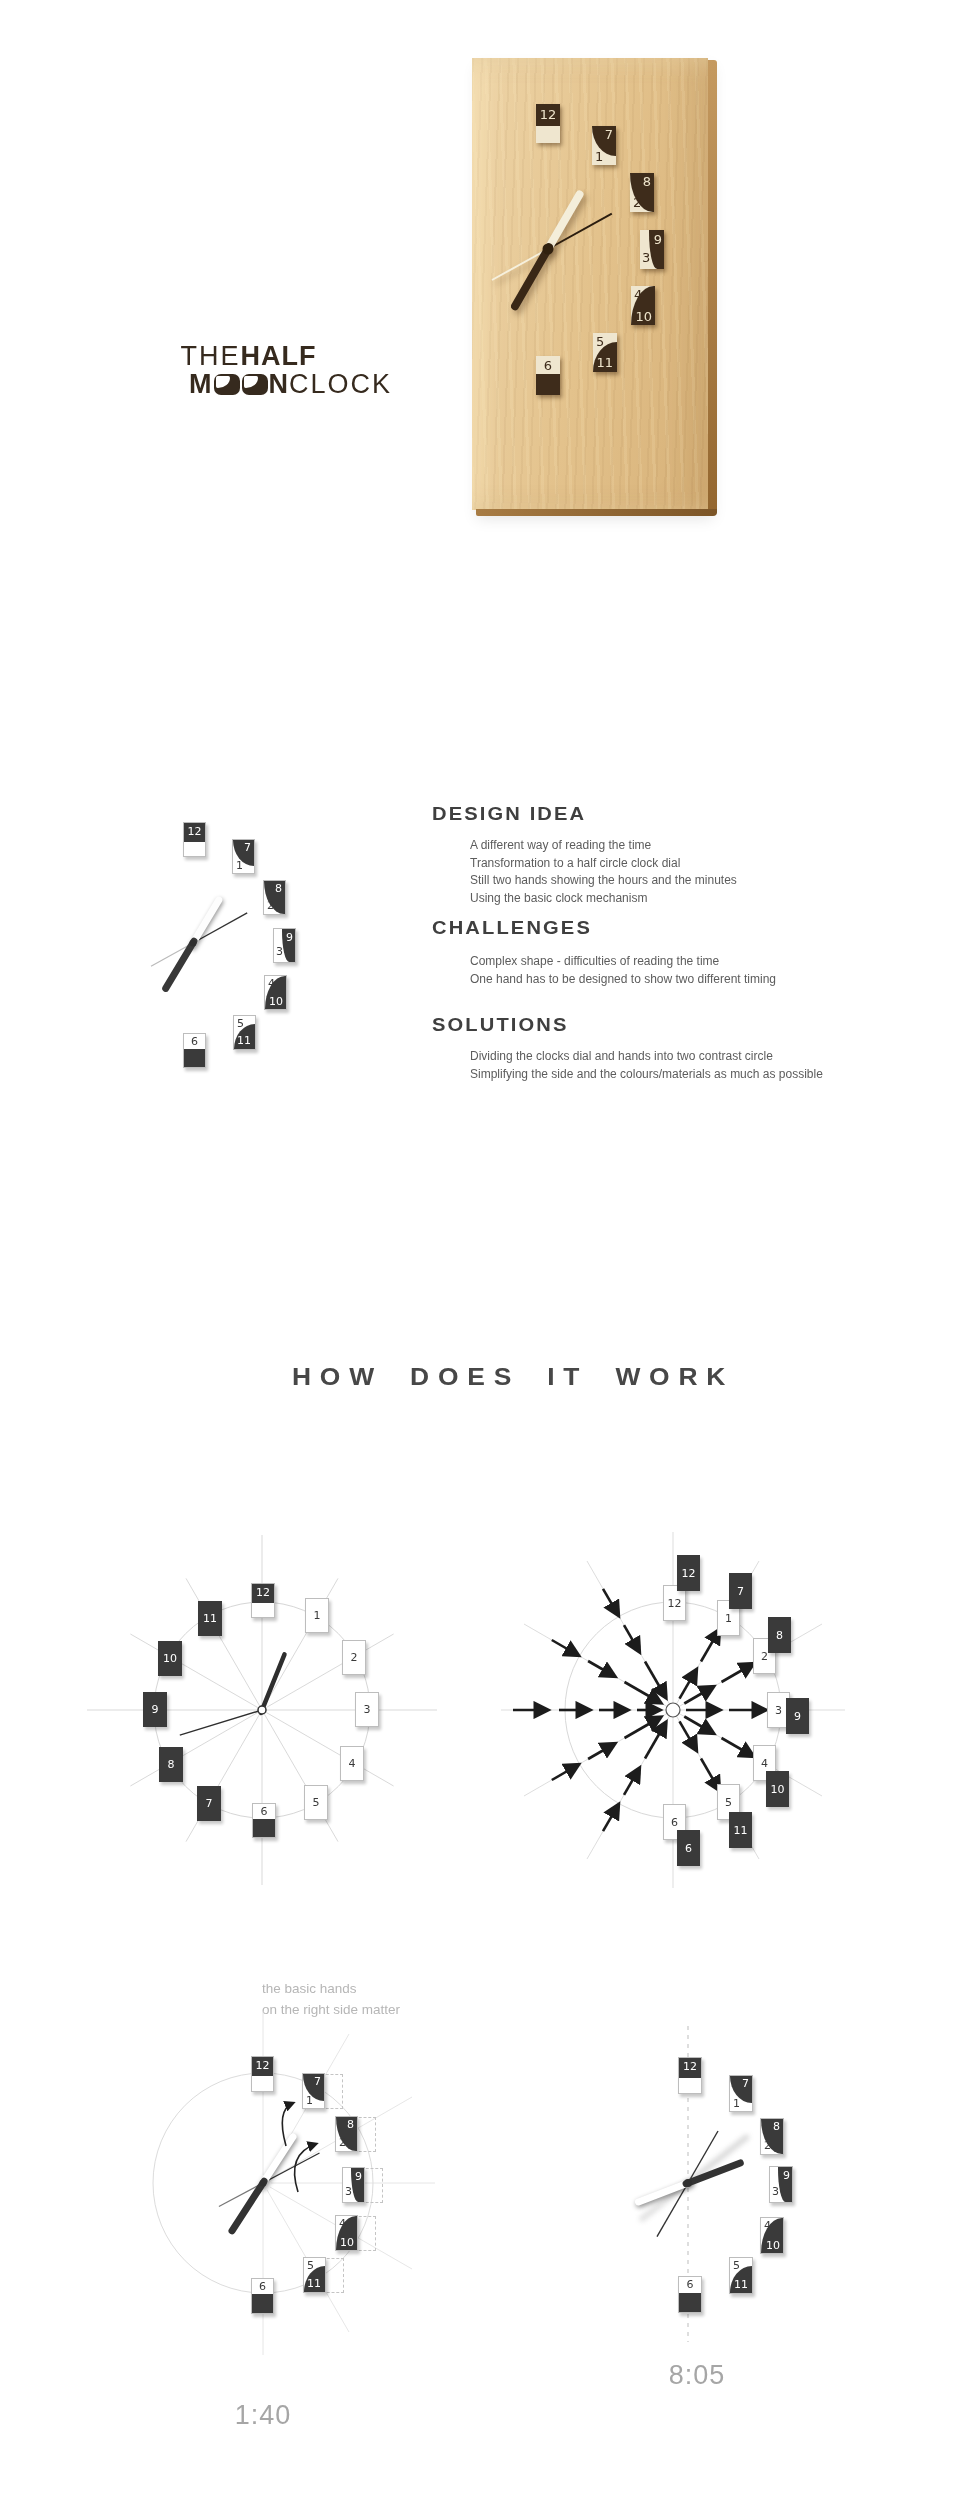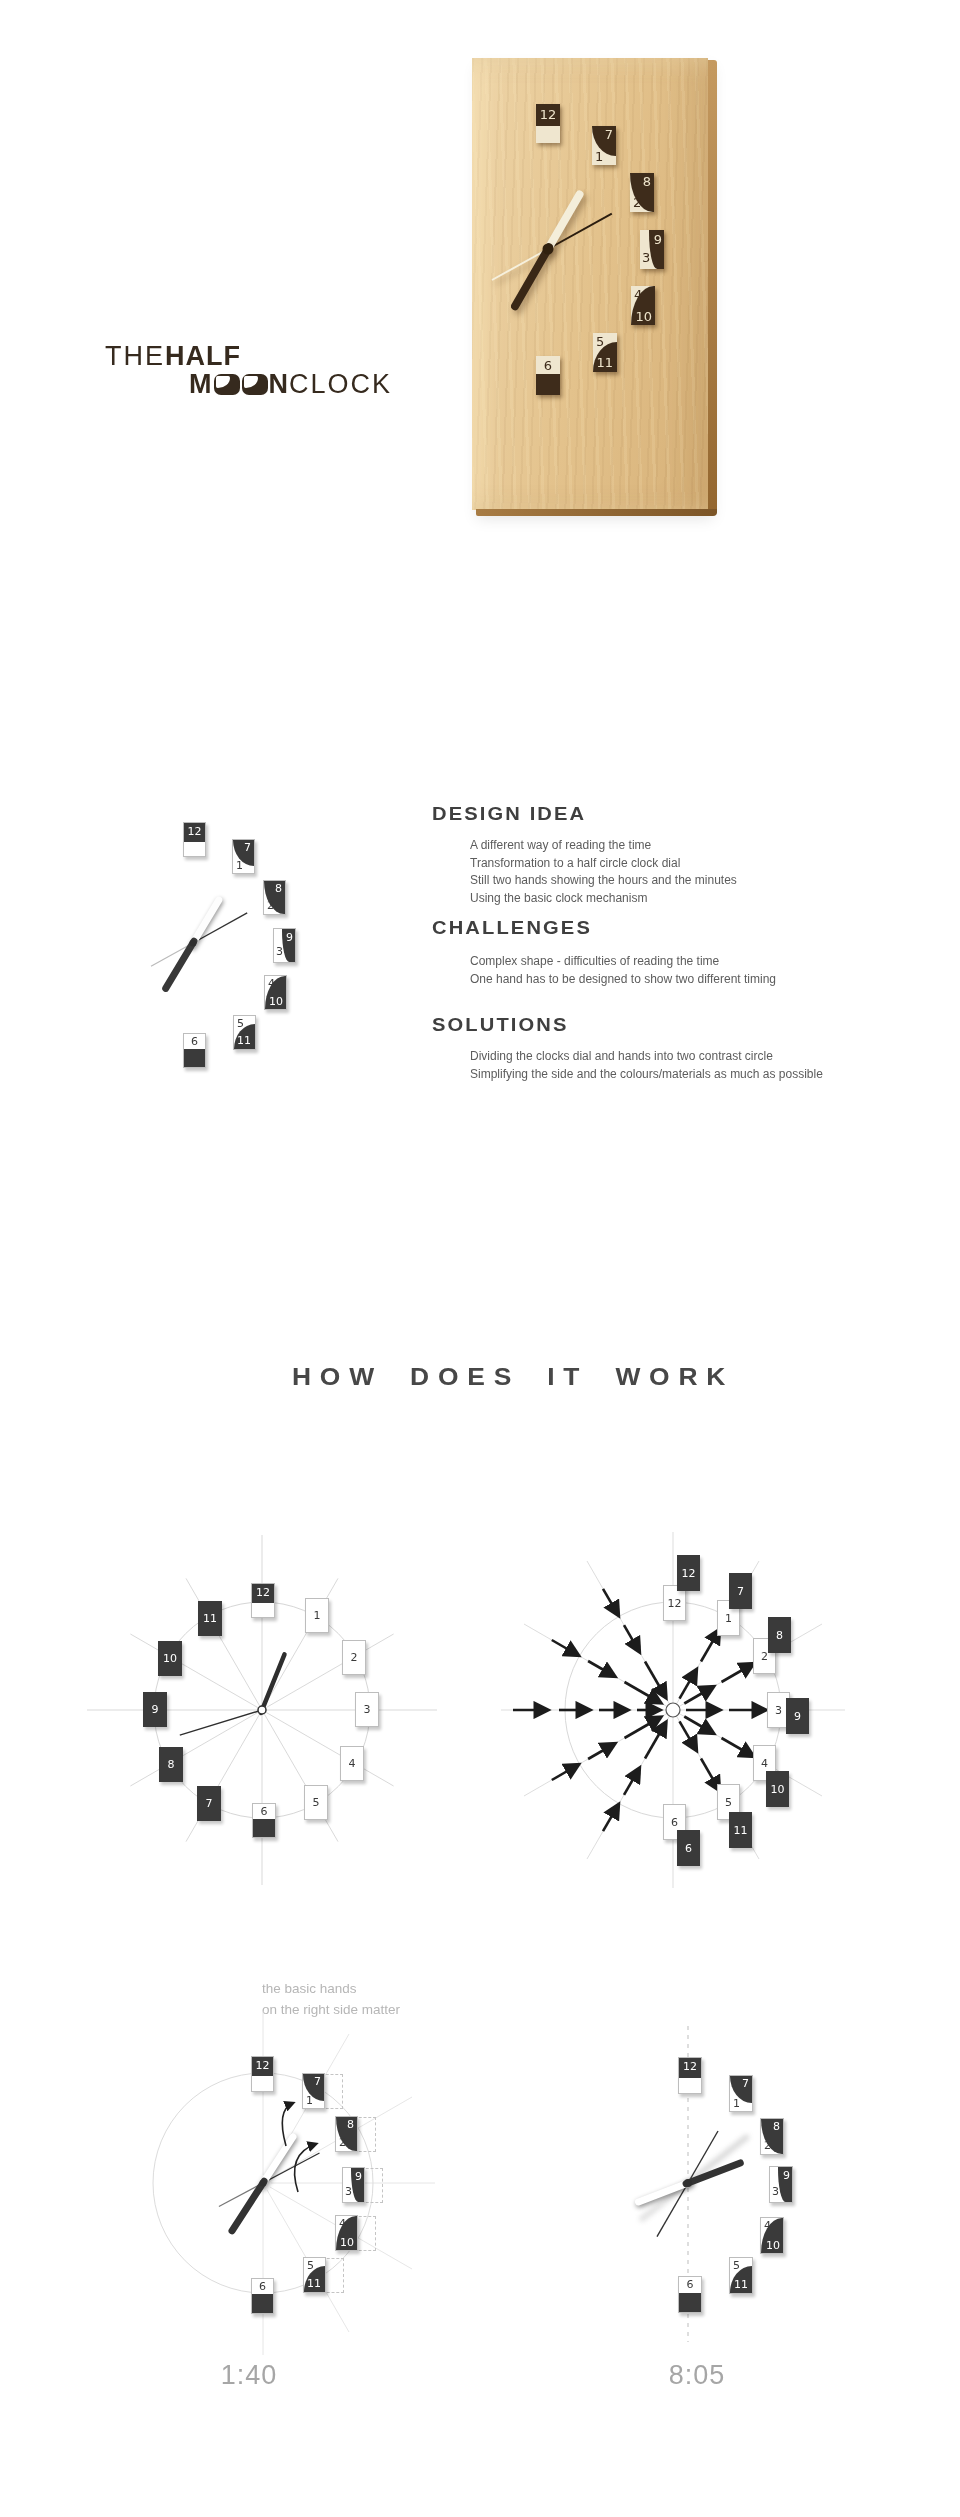--- a/index.html
+++ b/index.html
@@ -45,21 +45,21 @@
   .bw .on-dark{color:#ffffff}  .bw .on-light{color:#3a3a3a}
   .bw .n-big-top{color:#fff}   .bw .n-big-bottom{color:#3a3a3a}
   .wood .on-dark{color:#eee4cb}.wood .on-light{color:#3e2c1b}
   .wood .n-big-top{color:#eee4cb}.wood .n-big-bottom{color:#3e2c1b}
   .n-c{display:flex;width:100%;height:100%;align-items:center;justify-content:center;}
   .t-plain-light .n-c{color:#3a3a3a}.t-plain-dark .n-c{color:#fff}
   .ghost{position:absolute;border:1px dashed #c4c4c4;background:transparent;}
 
   
   #logo{position:absolute;left:105px;top:342px;color:var(--c-logo,#362a1e);}
-  #logo .row{height:28px;line-height:28px;white-space:nowrap;}
+  #logo .row{height:28px;line-height:28px;white-space:nowrap;text-align:center;}
   #logo .row2{margin-left:84px;}
   .lg-thin{font-size:27px;font-weight:400;letter-spacing:2px;}
   .lg-bold{font-size:27px;font-weight:700;letter-spacing:1px;}
   .o-glyph{display:inline-block;position:relative;width:26px;height:21px;background:var(--c-logo,#362a1e);
     border-radius:7px;margin:0 1px;vertical-align:-2px;}
   .o-glyph i{position:absolute;left:2px;top:2px;width:14px;height:12px;background:#fff;
     border-radius:2px 2px 100% 2px / 2px 2px 100% 2px;}
 
   
   #info{position:absolute;left:432px;top:803px;width:400px;}
@@ -80,21 +80,21 @@
   #full-clock{left:120px;top:1540px;width:300px;height:340px;}
   #fold-diagram{left:510px;top:1540px;width:330px;height:340px;}
   #bl-clock{left:140px;top:2040px;width:260px;height:300px;}
   #br-clock{left:600px;top:2040px;width:230px;height:300px;}
 
   
   #note{position:absolute;left:262px;top:1979px;font-size:13.5px;line-height:20.5px;
     color:var(--c-faint,#b6b6b6);}
   .time-label{position:absolute;width:120px;text-align:center;font-size:27px;letter-spacing:1px;
     color:#a6a6a6;top:2360px;}
-  #time-left{left:189px;}
+  #time-left{left:203px;margin-top:40px;}
   #time-right{left:637px;}
 </style>
 </head>
 <body>
 
 <div id="page">
 
   <div id="wood-clock" class="stage">
     <div id="wood-side"></div>
     <div id="wood-bottom"></div>

